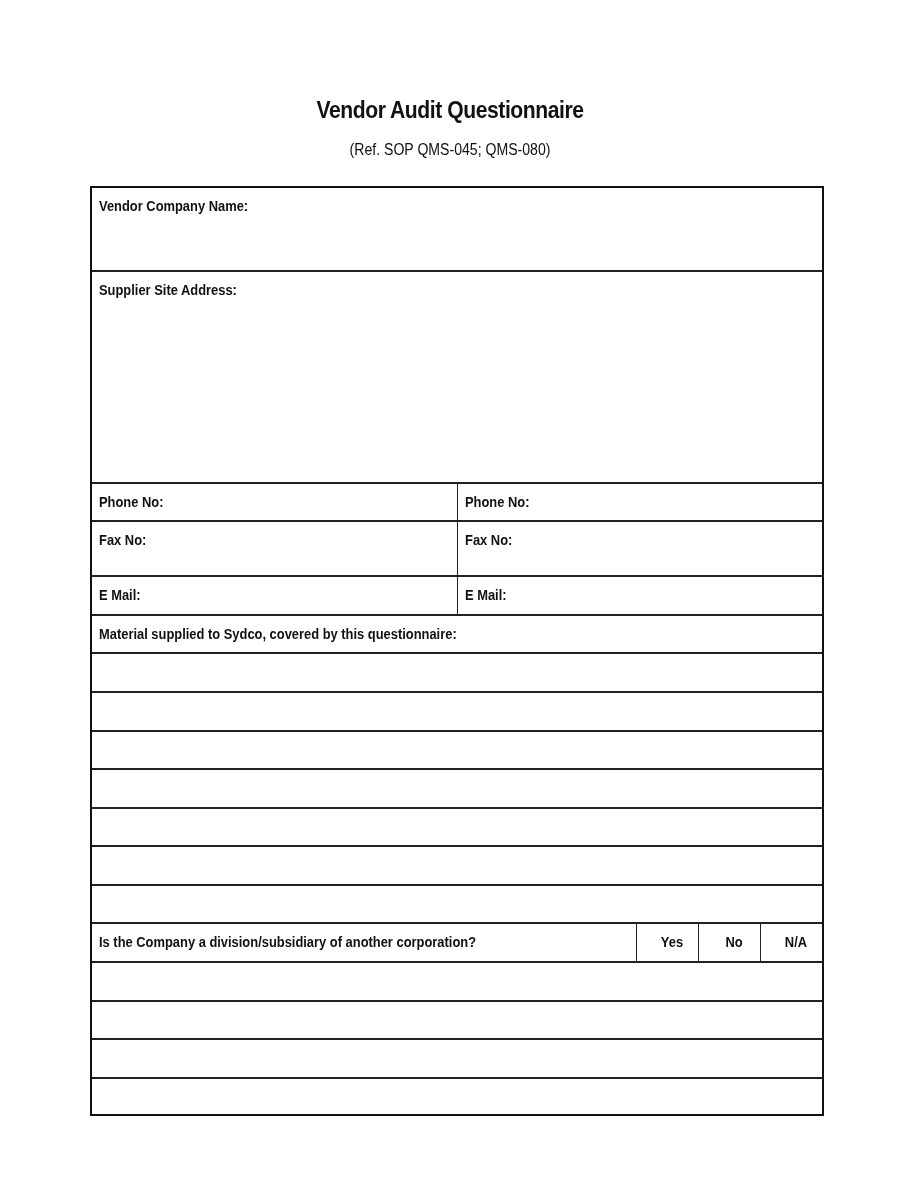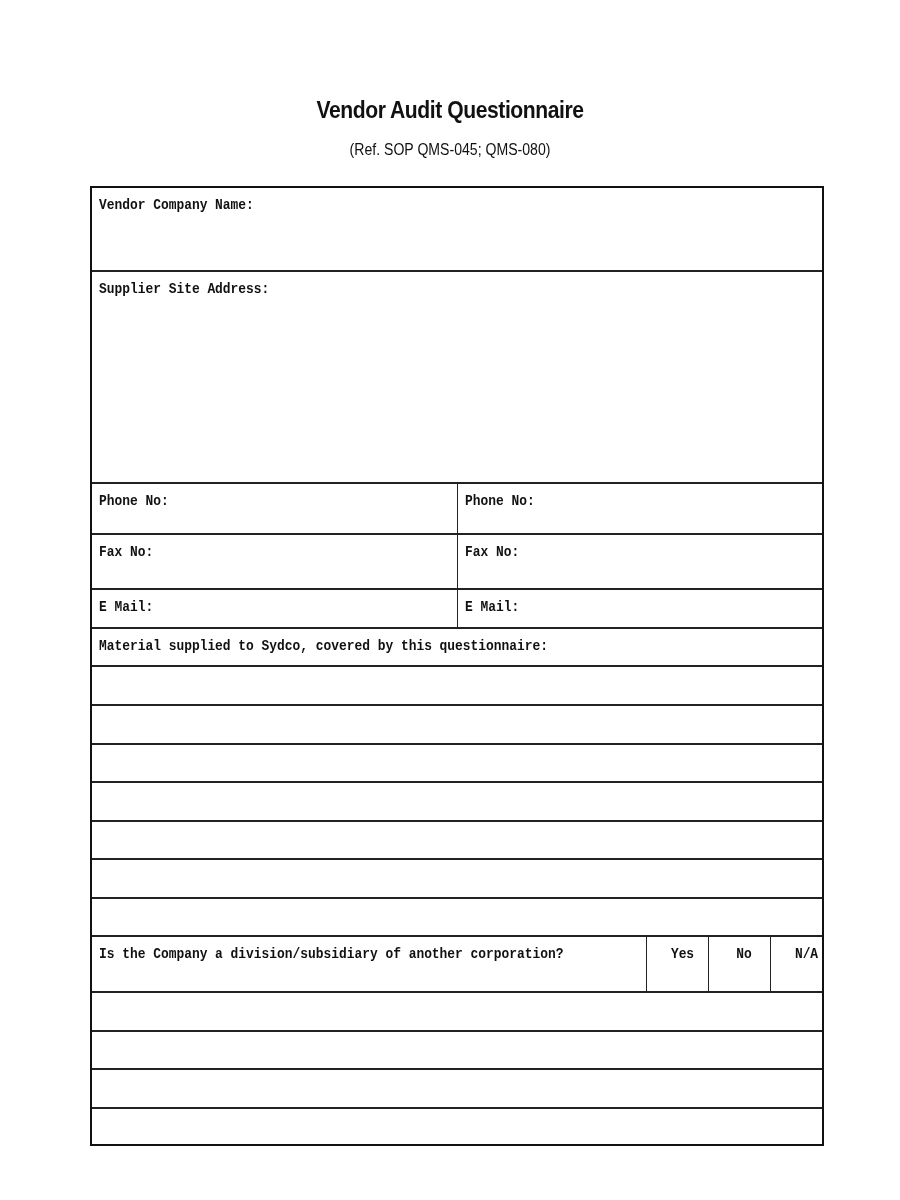--- a/index.html
+++ b/index.html
@@ -1,19 +1,19 @@
 <!DOCTYPE html>
 <html><head>
 <meta charset="utf-8">
 <style>
   html, body { margin:0; padding:0; background:#ffffff; }
   body { width:900px; height:1200px; position:relative; font-family:"Liberation Sans", sans-serif; color:#111; overflow:hidden; }
   .title { position:absolute; top:96px; left:0; width:900px; text-align:center; font-size:24px; font-weight:bold; letter-spacing:-0.5px; transform:scaleX(0.88); }
   .subtitle { position:absolute; top:141px; left:0; width:900px; text-align:center; font-size:16px; transform:scaleX(0.88); }
-  .form { position:absolute; left:90px; top:186px; width:734px; box-sizing:border-box; border:2px solid #111;font-family:Liberation Mono, monospace; }
+  .form { position:absolute; left:90px; top:186px; width:734px; box-sizing:border-box; border:2px solid #111; }
   .row { display:flex; border-top:2px solid #222; box-sizing:border-box; }
   .row:first-child { border-top:none; }
   .cell { flex:1; box-sizing:border-box; padding:9px 7px; font-size:15px; font-weight:bold; }
   .cell + .cell { border-left:1.5px solid #222; }
   .lbl { display:inline-block; transform:scaleX(0.86); transform-origin:left center; white-space:nowrap; }
   .yn { flex:0 0 62px; text-align:center;padding-left:16px; }
   .yn .lbl { transform-origin:center center; }
   .q { flex:1; }
 </style>
 </head>
@@ -22,21 +22,21 @@
 <div class="title">Vendor Audit Questionnaire</div>
 <div class="subtitle">(Ref. SOP QMS-045; QMS-080)</div>
 
 <div class="form">
   <div class="row" style="height:82px">
     <div class="cell"><span class="lbl">Vendor Company Name:</span></div>
   </div>
   <div class="row" style="height:212px">
     <div class="cell"><span class="lbl">Supplier Site Address:</span></div>
   </div>
-  <div class="row" style="height:51px">
+  <div class="row" style="height:38px">
     <div class="cell"><span class="lbl">Phone No:</span></div>
     <div class="cell"><span class="lbl">Phone No:</span></div>
   </div>
   <div class="row" style="height:55px">
     <div class="cell"><span class="lbl">Fax No:</span></div>
     <div class="cell"><span class="lbl">Fax No:</span></div>
   </div>
   <div class="row" style="height:39px">
     <div class="cell"><span class="lbl">E Mail:</span></div>
     <div class="cell"><span class="lbl">E Mail:</span></div>
@@ -44,21 +44,21 @@
   <div class="row" style="height:38px">
     <div class="cell"><span class="lbl">Material supplied to Sydco, covered by this questionnaire:</span></div>
   </div>
   <div class="row" style="height:39px"></div>
   <div class="row" style="height:39px"></div>
   <div class="row" style="height:38px"></div>
   <div class="row" style="height:39px"></div>
   <div class="row" style="height:38px"></div>
   <div class="row" style="height:39px"></div>
   <div class="row" style="height:38px"></div>
-  <div class="row" style="height:56px">
+  <div class="row" style="height:39px">
     <div class="cell q"><span class="lbl">Is the Company a division/subsidiary of another corporation?</span></div>
     <div class="cell yn"><span class="lbl">Yes</span></div>
     <div class="cell yn"><span class="lbl">No</span></div>
     <div class="cell yn"><span class="lbl">N/A</span></div>
   </div>
   <div class="row" style="height:39px"></div>
   <div class="row" style="height:38px"></div>
   <div class="row" style="height:39px"></div>
   <div class="row" style="height:37px"></div>
 </div>

